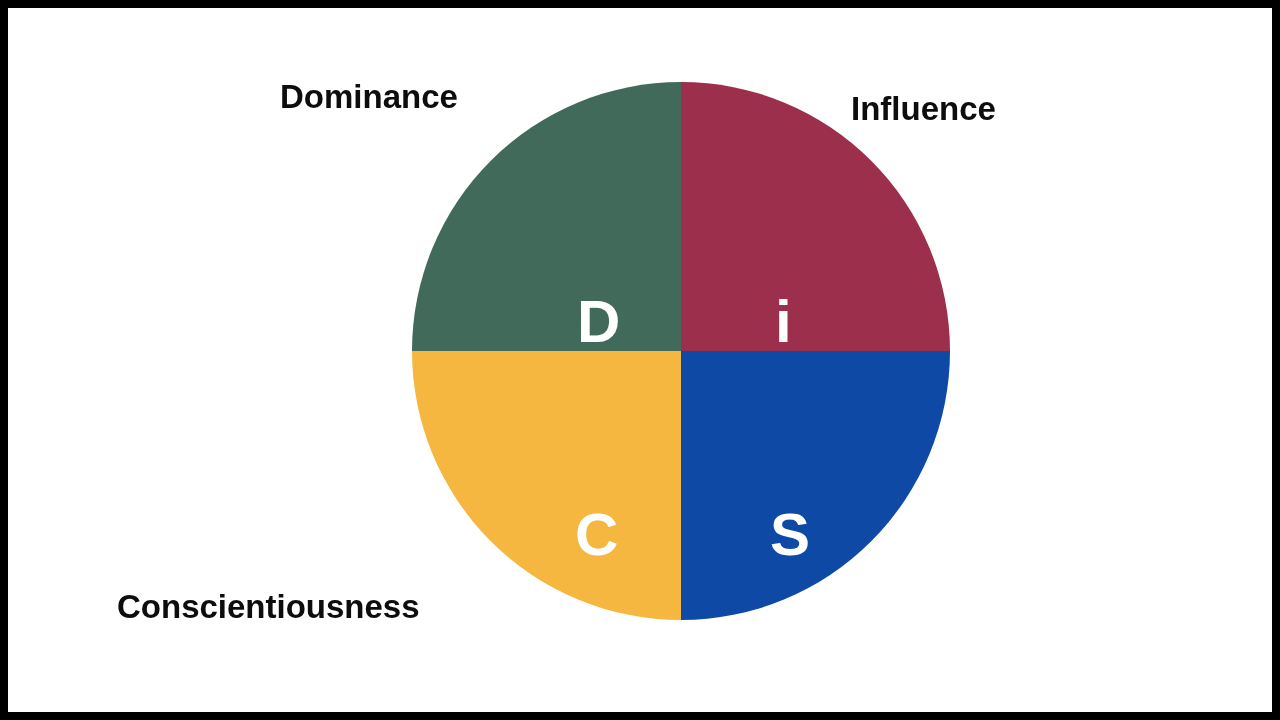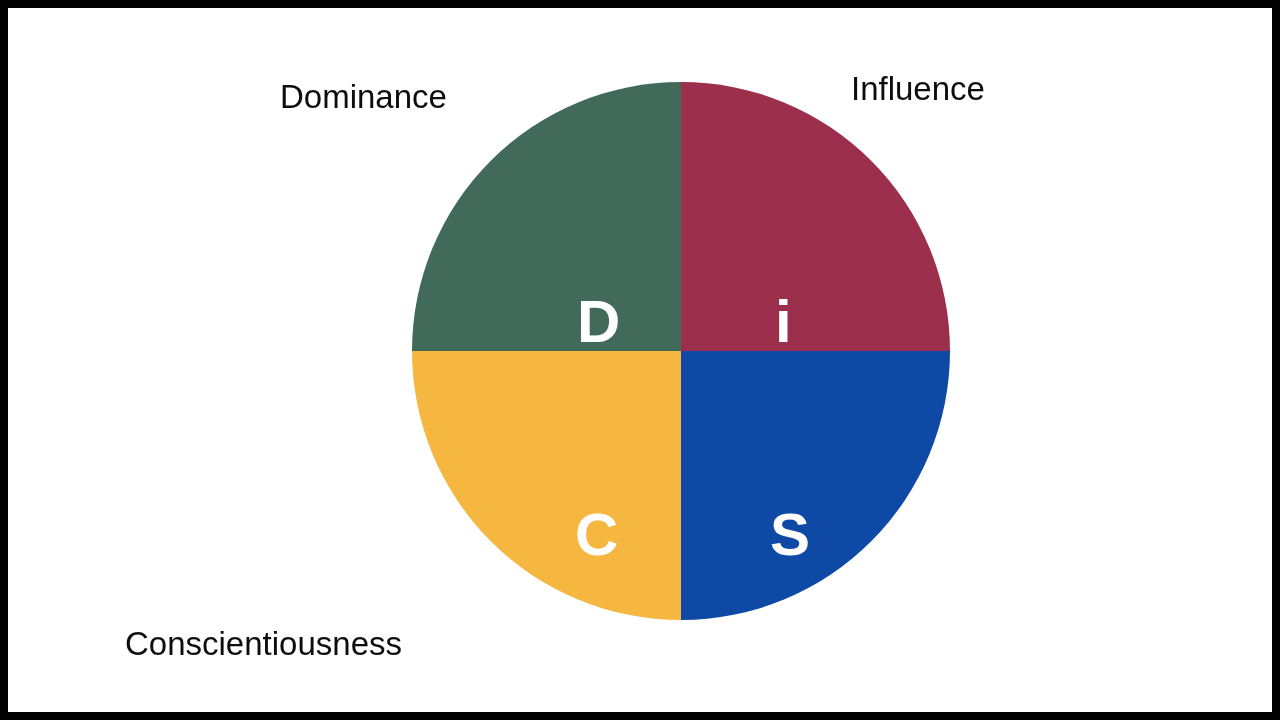--- a/index.html
+++ b/index.html
@@ -68,30 +68,30 @@
   
   .letter-c { left: 163px; top: 423px; }
   
   .letter-s { left: 358px; top: 423px; }
 
   
   .corner-label {
     position: absolute;
     color: #0d0d0d;
     font-family: "Liberation Sans", sans-serif;
-    font-weight: normal;
+    font-weight: bold;
     font-size: 33px;
     line-height: 1;
     white-space: nowrap;
     user-select: none;
   }
 
   .label-dominance        { left: 272px; top: 72px; }
-  .label-influence        { left: 843px; top: 64px; }
-  .label-conscientiousness{ left: 117px; top: 582px; margin-top: 37px; }
+  .label-influence        { left: 843px; top: 84px; }
+  .label-conscientiousness{ left: 109px; top: 582px; }
   .label-steadiness       { left: 845px; top: 582px; }
 </style>
 </head>
 <body>
 
 <div id="canvas" style="background: rgb(0, 0, 0);">
   <div id="board" style="background: rgb(255, 255, 255);">
 
     <div id="disc-circle">
 

